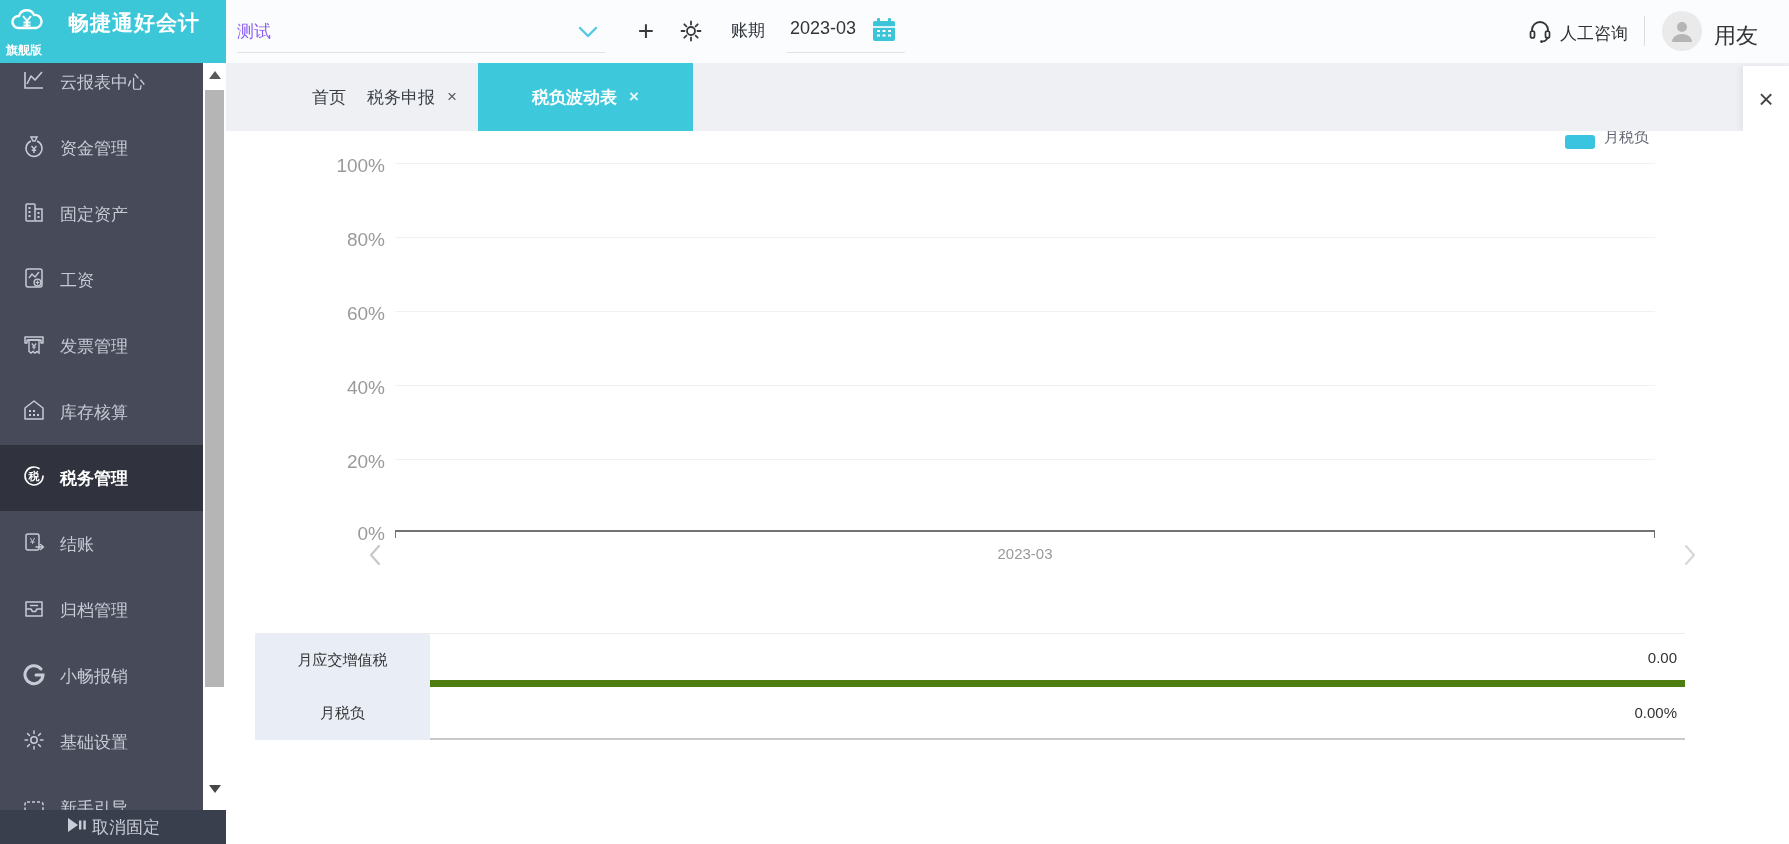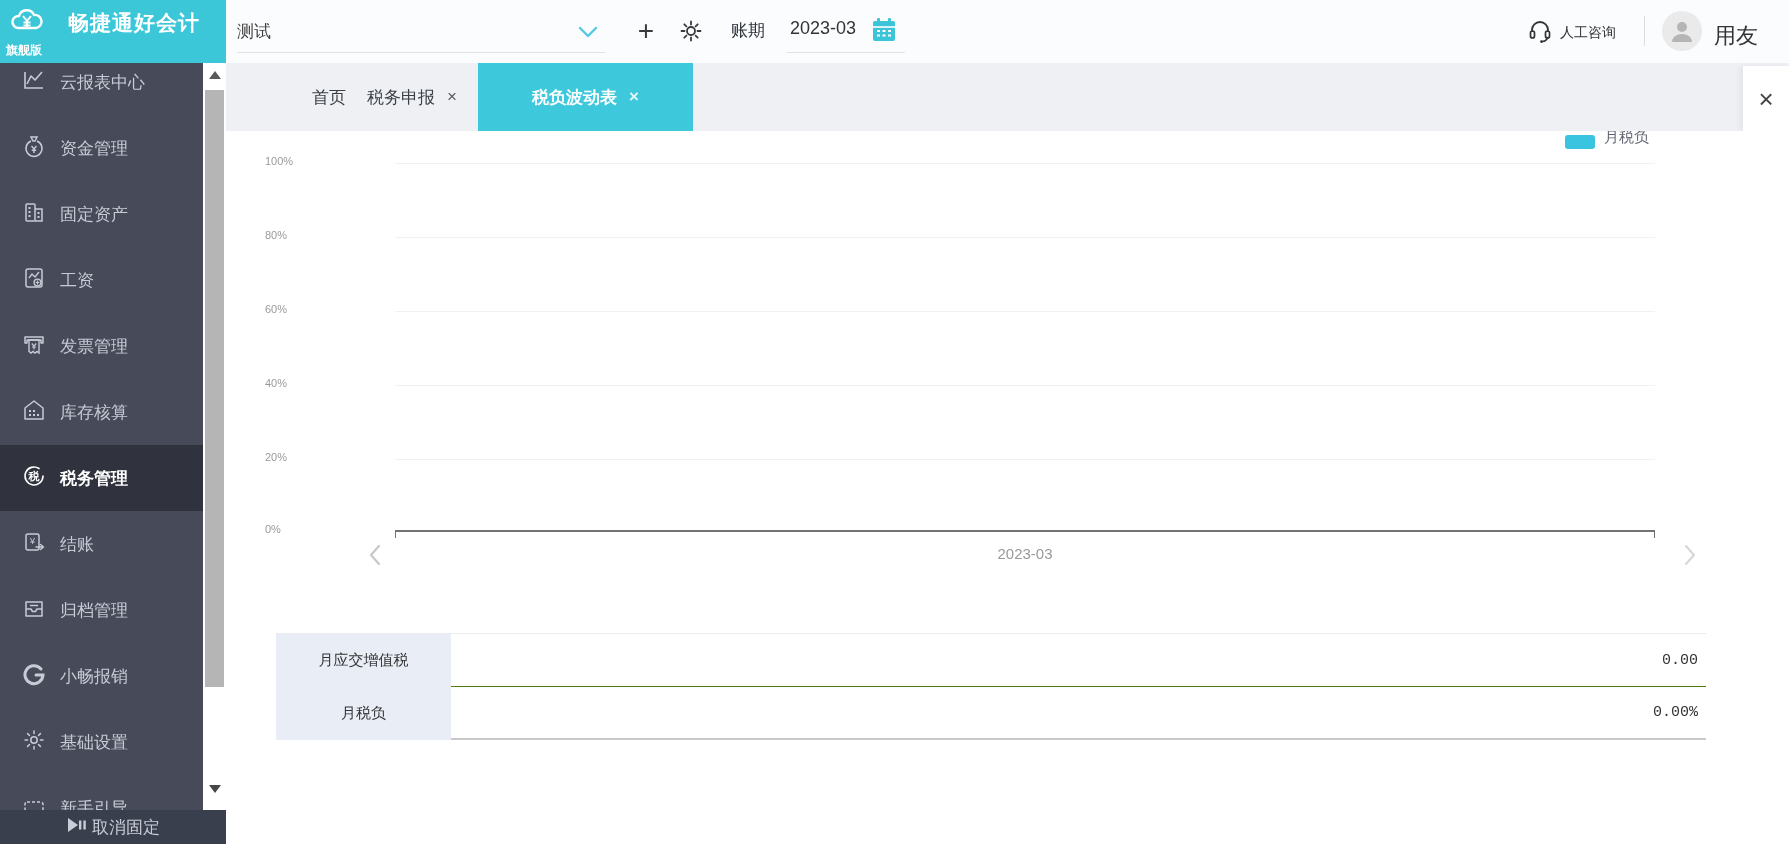--- a/index.html
+++ b/index.html
@@ -5,31 +5,31 @@
   * { margin:0; padding:0; box-sizing:border-box; }
   body { font-family:"Liberation Sans", sans-serif; background:#fff; }
   .stage { position:relative; width:1789px; height:844px; overflow:hidden; background:#fff; }
 
   
   .topbar { position:absolute; left:0; top:0; width:1789px; height:63px; background:#fbfcfd; }
   .logo-block { position:absolute; left:0; top:0; width:226px; height:63px; background:#3cc7d8; color:#fff; }
   .logo-row { position:absolute; left:10px; top:8px; display:flex; align-items:center; gap:24px; }
   .logo-title { font-size:21px; font-weight:bold; letter-spacing:1px; }
   .logo-edition { position:absolute; left:6px; top:42px; font-size:12px; font-weight:bold; }
-  .company-name { position:absolute; left:237px; top:20px; font-size:17px; color:#404040;text-align:right; }
+  .company-name { position:absolute; left:237px; top:20px; font-size:17px; color:#8b5cf6;text-align:right; }
   .company-caret { position:absolute; left:578px; top:24px; }
   .company-underline { position:absolute; left:237px; top:52px; width:368px; height:1px; background:#e3e3e3; }
   .tb-plus { position:absolute; left:633px; top:16px; width:26px; height:30px; font-size:28px; font-weight:300; color:#3a3a3a; text-align:center; line-height:30px; cursor:pointer; }
   .tb-gear { position:absolute; left:678px; top:18px; cursor:pointer; }
   .period-label { position:absolute; left:731px; top:19px; font-size:17px; color:#2b303a; }
   .period-value { position:absolute; left:790px; top:18px; font-size:18px; color:#333; }
   .period-underline { position:absolute; left:787px; top:52px; width:118px; height:1px; background:#e3e3e3; }
   .tb-calendar { position:absolute; left:871px; top:17px; cursor:pointer; }
   .consult { position:absolute; left:1528px; top:18px; display:flex; align-items:center; gap:8px; cursor:pointer; }
-  .consult-label { font-size:14px; color:#333; }
+  .consult-label { font-size:17px; color:#333; }
   .tb-divider { position:absolute; left:1644px; top:16px; width:1px; height:30px; background:#dcdcdc; }
   .avatar { position:absolute; left:1662px; top:11px; width:40px; height:40px; border-radius:50%; background:#eaeaea; display:flex; align-items:center; justify-content:center; cursor:pointer; }
   .user-name { position:absolute; left:1714px; top:21px; font-size:22px; color:#333; cursor:pointer; }
 
   
   .tabbar { position:absolute; left:226px; top:63px; width:1563px; height:68px; background:#eef0f4; }
   .tab { position:absolute; top:0; height:68px; display:flex; align-items:center; justify-content:center; gap:12px; font-size:17px; color:#3a3f45; cursor:pointer; }
   .tab-home { left:0; width:120px;justify-content:flex-end; }
   .tab-2 { left:120px; width:132px; }
   .tab-active { left:252px; width:215px; background:#3ec8dc; color:#fff;font-weight:bold; }
@@ -49,31 +49,31 @@
   .sb-thumb { position:absolute; left:2px; top:27px; width:19px; height:597px; background:#b5b5b5; cursor:pointer; }
   .sb-down { position:absolute; left:6px; top:722px; width:0; height:0; border-left:6px solid transparent; border-right:6px solid transparent; border-top:8px solid #474747; cursor:pointer; }
   .pin-bar { position:absolute; left:0; top:747px; width:226px; height:34px; background:#3a3f4e; display:flex; align-items:center; justify-content:center; gap:4px; color:#c9cdd8; font-size:17px; cursor:pointer; }
 
   
   .content { position:absolute; left:226px; top:131px; width:1563px; height:713px; background:#fff; }
   .legend { position:absolute; left:1339px; top:0; height:18px; overflow:hidden; display:flex; gap:9px; cursor:pointer; }
   .legend-swatch { margin-top:4px; width:30px; height:14px; border-radius:3px; background:#3bc4e0; }
   .legend-label { font-size:15px; color:#5e6470; line-height:20px; margin-top:-4px; }
   .gridline { position:absolute; left:169px; width:1260px; height:1px; background:#f1f1f1; }
-  .ytick { position:absolute; width:120px; text-align:left; right:1404px; font-size:11px; color:#9a9a9a; }
+  .ytick { position:absolute; width:120px; text-align:right; right:1404px; font-size:19px; color:#9a9a9a; }
   .axis-line { position:absolute; left:169px; top:399px; width:1260px; height:2px; background:#737373; }
   .axis-tick { position:absolute; top:401px; width:1px; height:6px; background:#737373; }
   .xlabel { position:absolute; left:739px; top:414px; width:120px; text-align:center; font-size:15px; color:#999; }
   .chart-nav { position:absolute; top:412px; cursor:pointer; }
 
   
-  .vtable { position:absolute; left:50px; top:502px; width:1430px; border-top:1px solid #ececec;font-family:Liberation Mono, monospace; }
+  .vtable { position:absolute; left:29px; top:502px; width:1430px; border-top:1px solid #ececec; }
   .vrow { display:flex; height:53px; }
   .vlabel { width:175px; background:#e9edf6; display:flex; align-items:center; justify-content:center; font-size:15px; color:#333; }
-  .vvalue { flex:1; background:#fff; display:flex; align-items:center; justify-content:flex-end; padding-right:8px; font-size:15px; color:#333; border-bottom:1px solid #4d7c0f; }
+  .vvalue { flex:1; background:#fff; display:flex; align-items:center; justify-content:flex-end; padding-right:8px; font-size:15px; color:#333; border-bottom:7px solid #4d7c0f; }
   .vrow:last-child .vvalue { border-bottom:2px solid #c9c9c9; }
 </style>
 </head>
 <body>
 
 <div class="stage">
 
   <div class="topbar">
     <div class="logo-block">
       <div class="logo-row">

